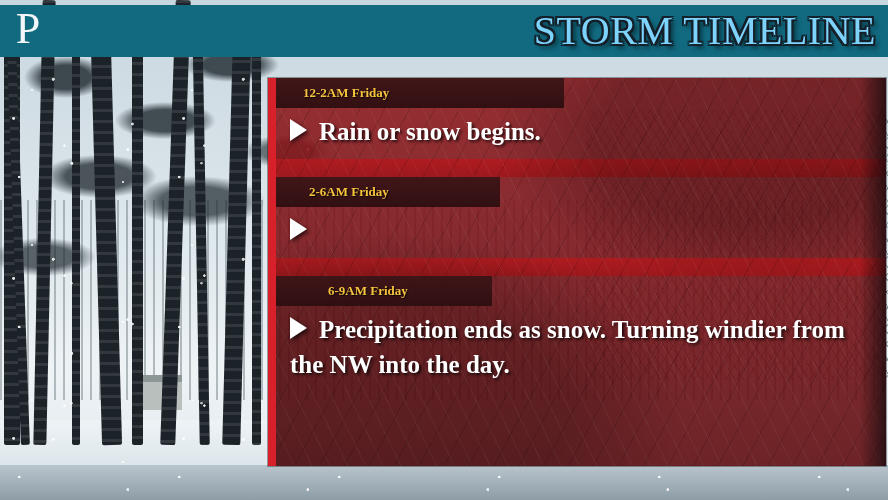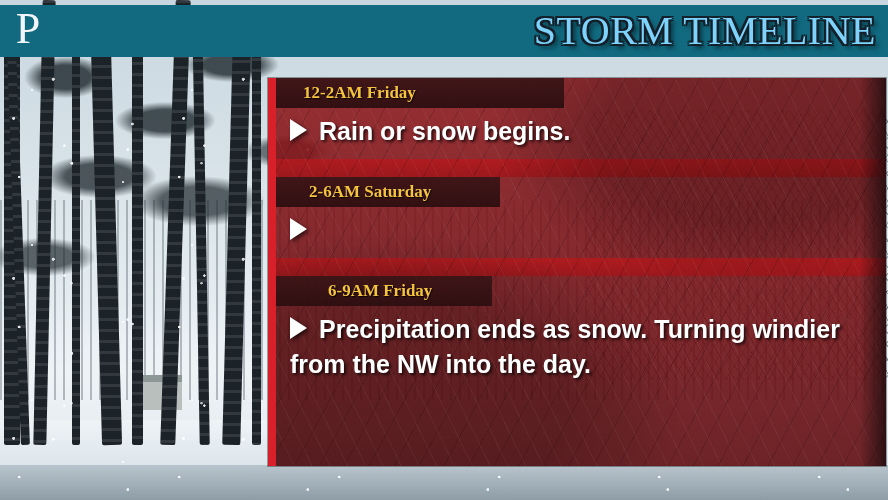--- a/index.html
+++ b/index.html
@@ -145,30 +145,30 @@
     background:linear-gradient(180deg, rgba(178,26,30,.92) 0%, rgba(158,22,26,.88) 100%);
   }
   .timewrap{position:relative;height:30px;}
   .timeband{
     position:absolute;left:0;top:0;height:30px;width:288px;
     background:linear-gradient(180deg, rgba(58,20,22,.92) 0%, rgba(44,14,16,.94) 100%);
   }
   .timetext{
     position:absolute;top:4px;
     color:#f5c33e;
-    font-size:17px;font-weight:bold;line-height:22px;
+    font-size:13px;font-weight:bold;line-height:22px;
     font-family:"Liberation Serif", serif;
     text-shadow:1px 1px 1px rgba(0,0,0,.8);
     white-space:nowrap;
   }
   .body{
     position:relative;
     color:#ffffff;
     font-size:25px;line-height:35px;font-weight:bold;
-    font-family:Liberation Sans, sans-serif;
+    font-family:Liberation Serif, serif;
     text-shadow:2px 2px 3px rgba(0,0,0,.75);
     padding:6px 14px 10px 14px;
   }
   .bullet{
     display:inline-block;width:0;height:0;
     border-left:17px solid #ffffff;
     border-top:11px solid transparent;
     border-bottom:11px solid transparent;
     margin-right:12px;
     vertical-align:-1px;
@@ -217,21 +217,21 @@
       <div class="body">
         <span class="bullet"></span><span>Rain or snow begins.</span>
       </div>
     </div>
 
     <div class="sep"></div>
 
     <div class="block">
       <div class="timewrap">
         <div class="timeband" style="width:224px"></div>
-        <div class="timetext" style="left:33px">2-6AM Saturday</div>
+        <div class="timetext" style="left:33px">2-6AM Friday</div>
       </div>
       <div class="body">
         <span class="bullet"></span>
       </div>
     </div>
 
     <div class="sep"></div>
 
     <div class="block">
       <div class="timewrap">

